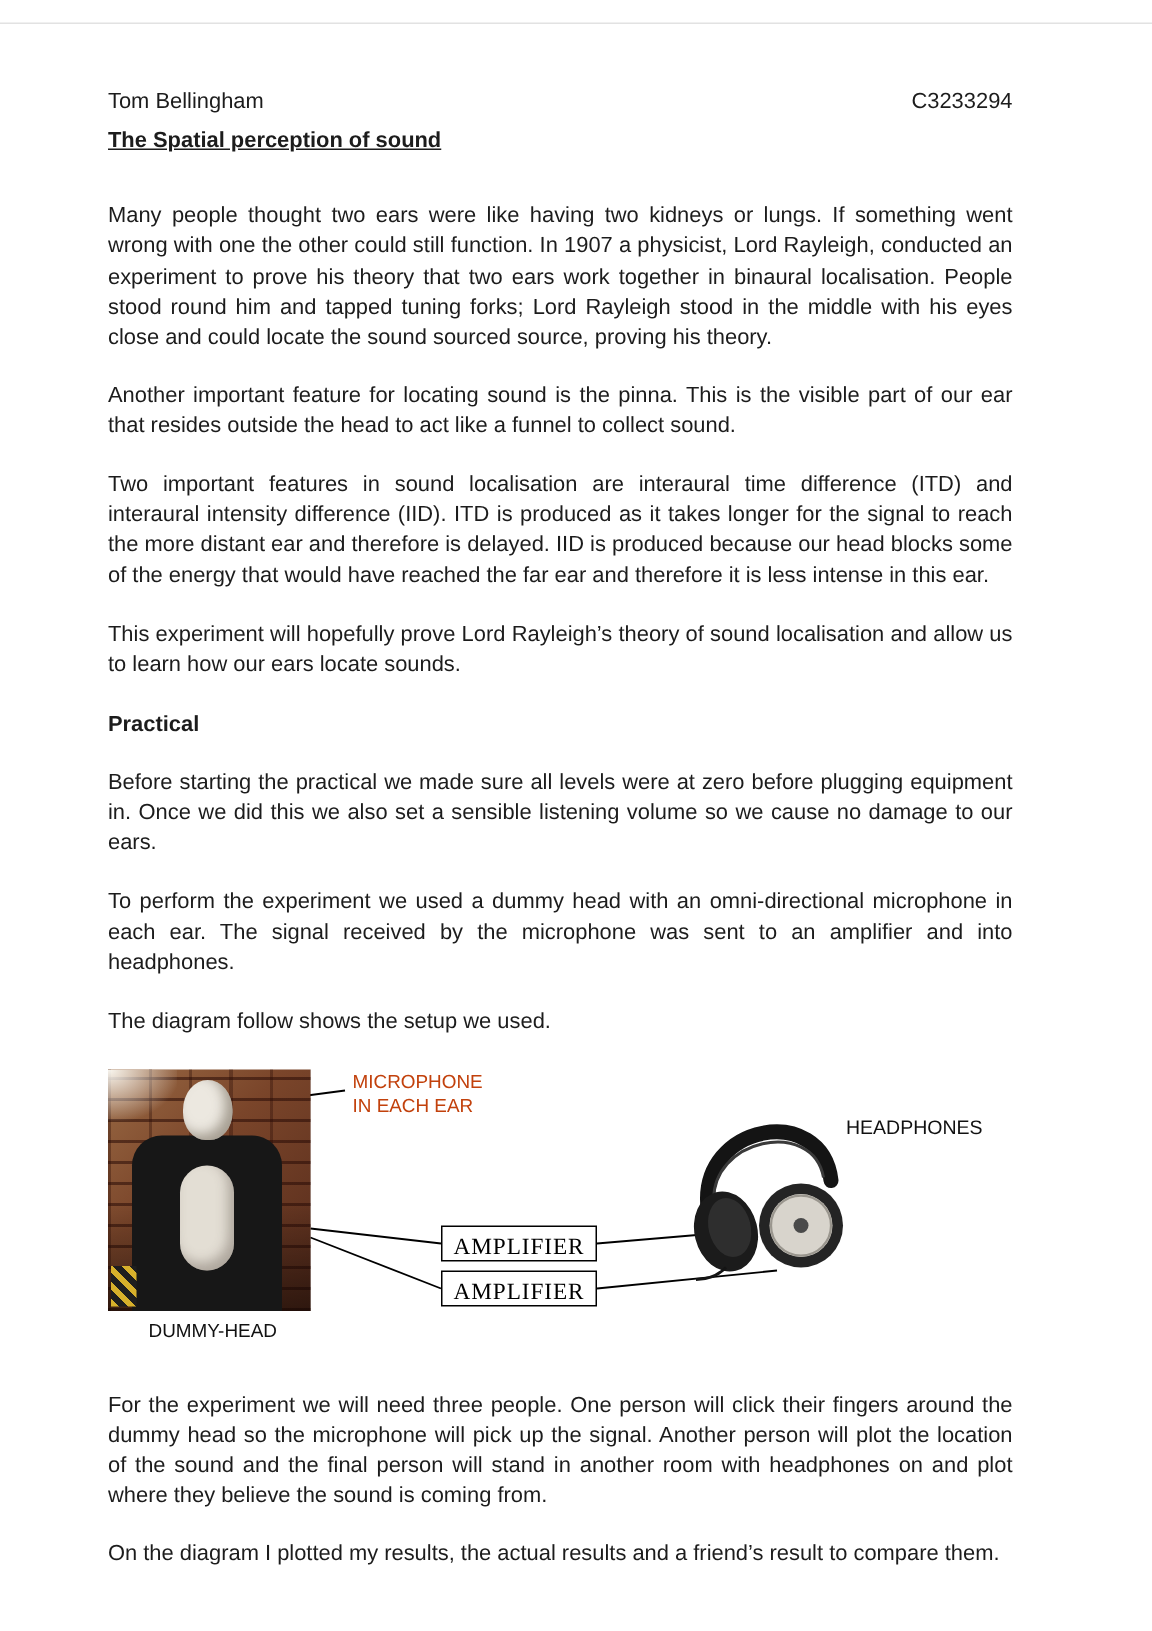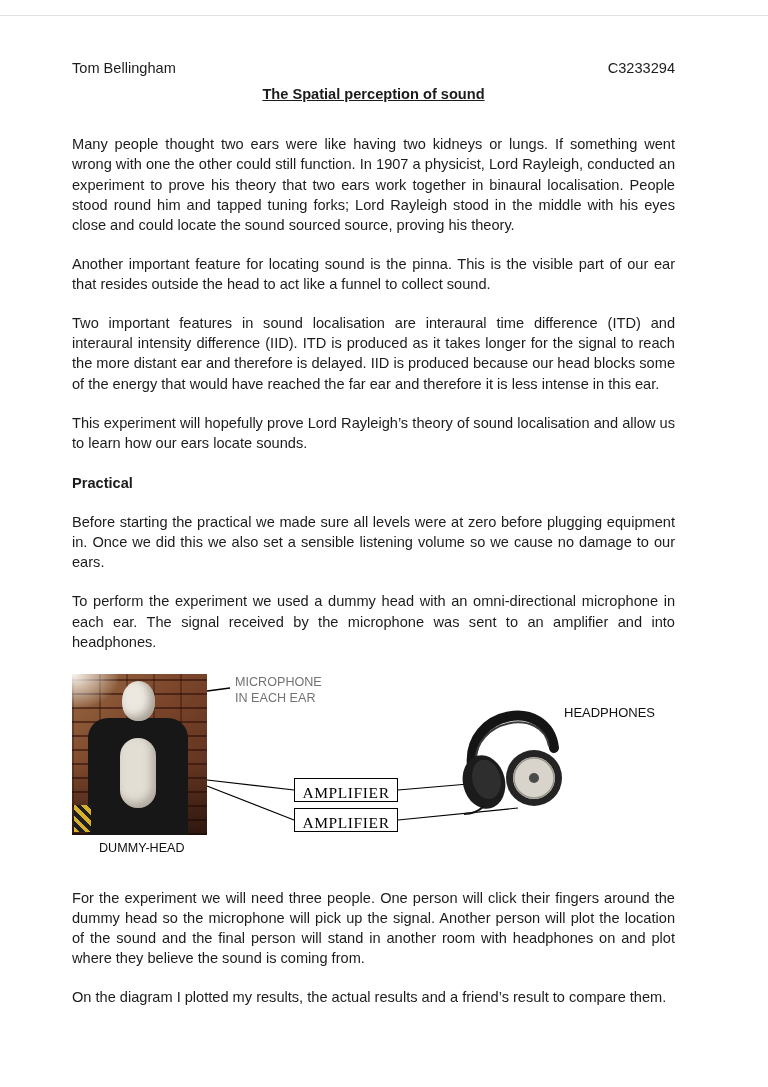--- a/index.html
+++ b/index.html
@@ -17,21 +17,20 @@
     line-height: 1.38;
     color: #1c1c1c;
     overflow: hidden;
   }
   .doc-header {
     display: flex;
     justify-content: space-between;
     margin-bottom: 6px;
   }
   .doc-title {
-    text-align: center;
     font-weight: bold;
     text-decoration: underline;
     margin-bottom: 30px;
   }
   .heading {
     font-weight: bold;
     margin-top: 20px;
   }
   p.para {
     text-align: justify;
@@ -78,21 +77,21 @@
     position: absolute; left: 48px; top: 64px; width: 36px; height: 70px;
     background: #e3ded4; border-radius: 18px;
     box-shadow: inset -4px -5px 8px rgba(110,100,90,0.45);
   }
   .photo-dummy .hazard-stripe {
     position: absolute; left: 2px; bottom: 3px; width: 17px; height: 27px;
     background: repeating-linear-gradient(45deg, #d7b02b 0 4px, #1e1e1e 4px 8px);
   }
   .mic-label {
     position: absolute; left: 163px; top: 0;
-    font-size: 12.6px; line-height: 1.28; color: #737373;
+    font-size: 12.6px; line-height: 1.28; color: #c2410c;
   }
   .headphones-art {
     position: absolute; left: 382px; top: 12px;
     width: 114px; height: 132px;
   }
   .headphones-label {
     position: absolute; left: 492px; top: 30px;
     font-size: 13px; color: #111; white-space: nowrap;
   }
   .amp-box {
@@ -125,20 +124,21 @@
 
   <p class="para">Many people thought two ears were like having two kidneys or lungs. If something went wrong with one the other could still function. In 1907 a physicist, Lord Rayleigh, conducted an experiment to prove his theory that two ears work together in binaural localisation. People stood round him and tapped tuning forks; Lord Rayleigh stood in the middle with his eyes close and could locate the sound sourced source, proving his theory.</p>
   <p class="para">Another important feature for locating sound is the pinna. This is the visible part of our ear that resides outside the head to act like a funnel to collect sound.</p>
   <p class="para">Two important features in sound localisation are interaural time difference (ITD) and interaural intensity difference (IID). ITD is produced as it takes longer for the signal to reach the more distant ear and therefore is delayed. IID is produced because our head blocks some of the energy that would have reached the far ear and therefore it is less intense in this ear.</p>
   <p class="para">This experiment will hopefully prove Lord Rayleigh’s theory of sound localisation and allow us to learn how our ears locate sounds.</p>
 
   <div class="heading">Practical</div>
 
   <p class="para">Before starting the practical we made sure all levels were at zero before plugging equipment in. Once we did this we also set a sensible listening volume so we cause no damage to our ears.</p>
   <p class="para">To perform the experiment we used a dummy head with an omni-directional microphone in each ear. The signal received by the microphone was sent to an amplifier and into headphones.</p>
+  <p class="para noj">The diagram follow shows the setup we used.</p>
 
   <div class="diagram">
 
     <svg class="connector-svg" viewBox="0 0 582 188" xmlns="http://www.w3.org/2000/svg">
 
       <line x1="158" y1="14" x2="82" y2="24" stroke="#000" stroke-width="1.4"></line>
       <polygon points="74,25 86,19 85,29" fill="#000"></polygon>
 
       <line x1="135" y1="106" x2="222" y2="116" stroke="#000" stroke-width="1.2"></line>
       <line x1="135" y1="112" x2="222" y2="146" stroke="#000" stroke-width="1.2"></line>

